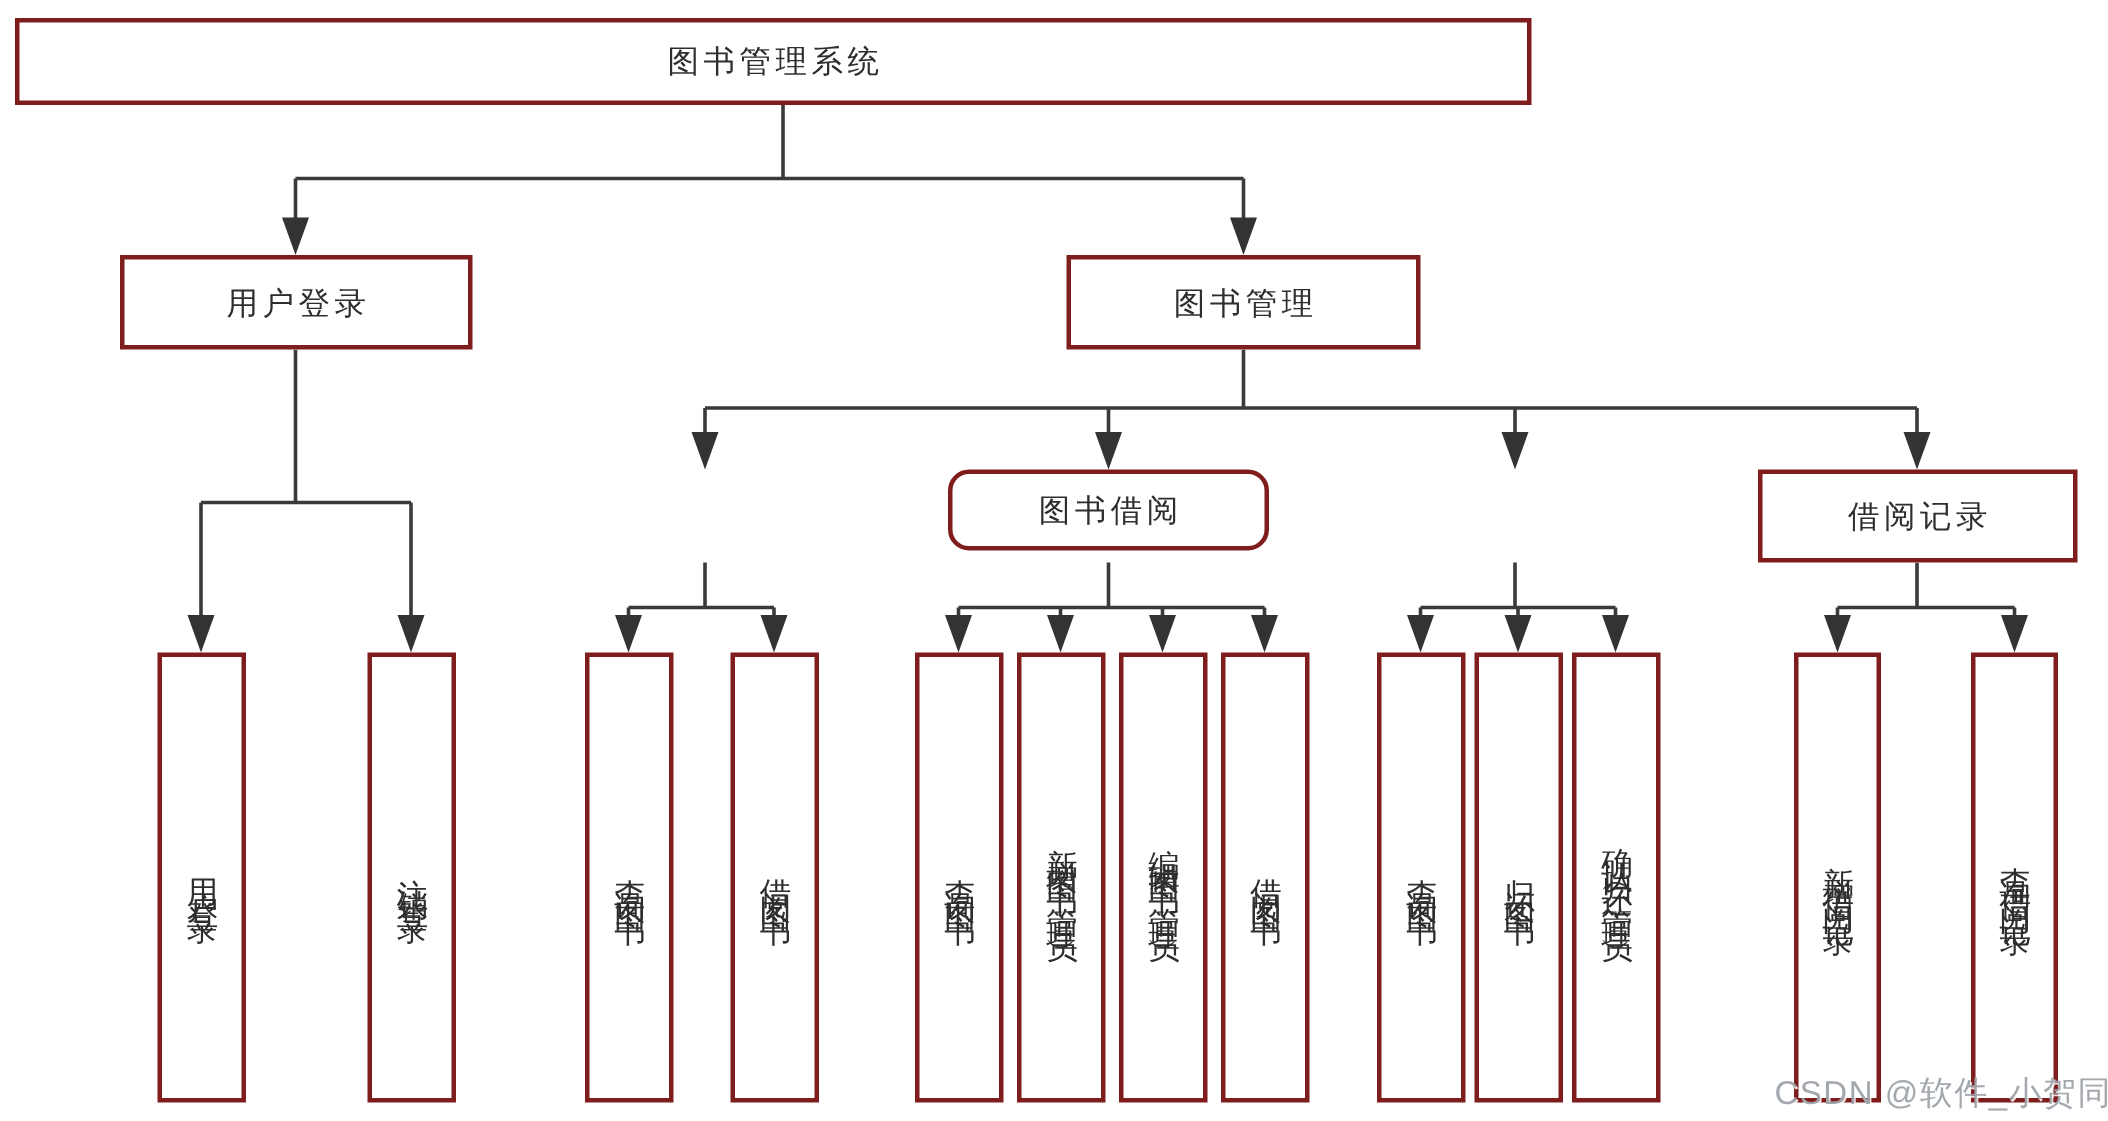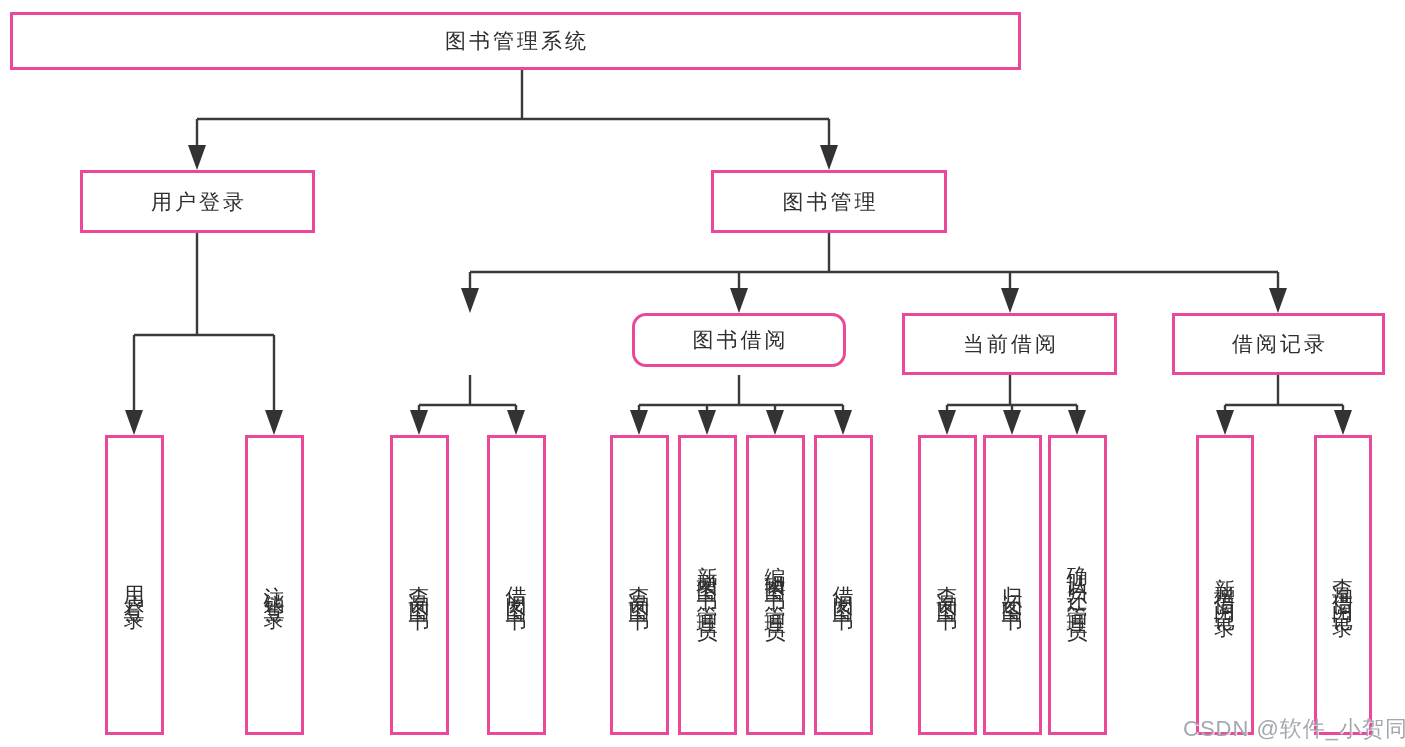--- a/index.html
+++ b/index.html
@@ -15,21 +15,21 @@
     position: absolute;
     left: 0; top: 0;
     width: 1405px; height: 747px;
     z-index: 1;
   }
   .connectors path { stroke: #3a3a3a; stroke-width: 2.4; fill: none; }
   .connectors polygon { fill: #333333; stroke: none; }
   .node {
     position: absolute;
     box-sizing: border-box;
-    border: 3px solid #ec4899;
+    border: 3px solid #7f1d1d;
     background: #ffffff;
     display: flex;
     align-items: center;
     justify-content: center;
     color: #2e2e2e;
     z-index: 2;
   }
   .node.h span {
     font-size: 21px;
     letter-spacing: 3px;
@@ -144,23 +144,20 @@
   <div class="node h" style="left:80px; top:170px; width:235px; height:63px;">
     <span>用户登录</span>
   </div>
   <div class="node h" style="left:711px; top:170px; width:236px; height:63px;">
     <span>图书管理</span>
   </div>
 
   <div class="node h" style="left:632px; top:313px; width:214px; height:54px;border-radius:14px;">
     <span>图书借阅</span>
   </div>
-  <div class="node h" style="left:902px; top:313px; width:215px; height:62px;">
-    <span>当前借阅</span>
-  </div>
   <div class="node h" style="left:1172px; top:313px; width:213px; height:62px;">
     <span>借阅记录</span>
   </div>
 
   <div class="node v" style="left:105px; top:435px; width:59px; height:300px;">
     <span>用户登录</span>
   </div>
   <div class="node v" style="left:245px; top:435px; width:59px; height:300px;">
     <span>注销登录</span>
   </div>

